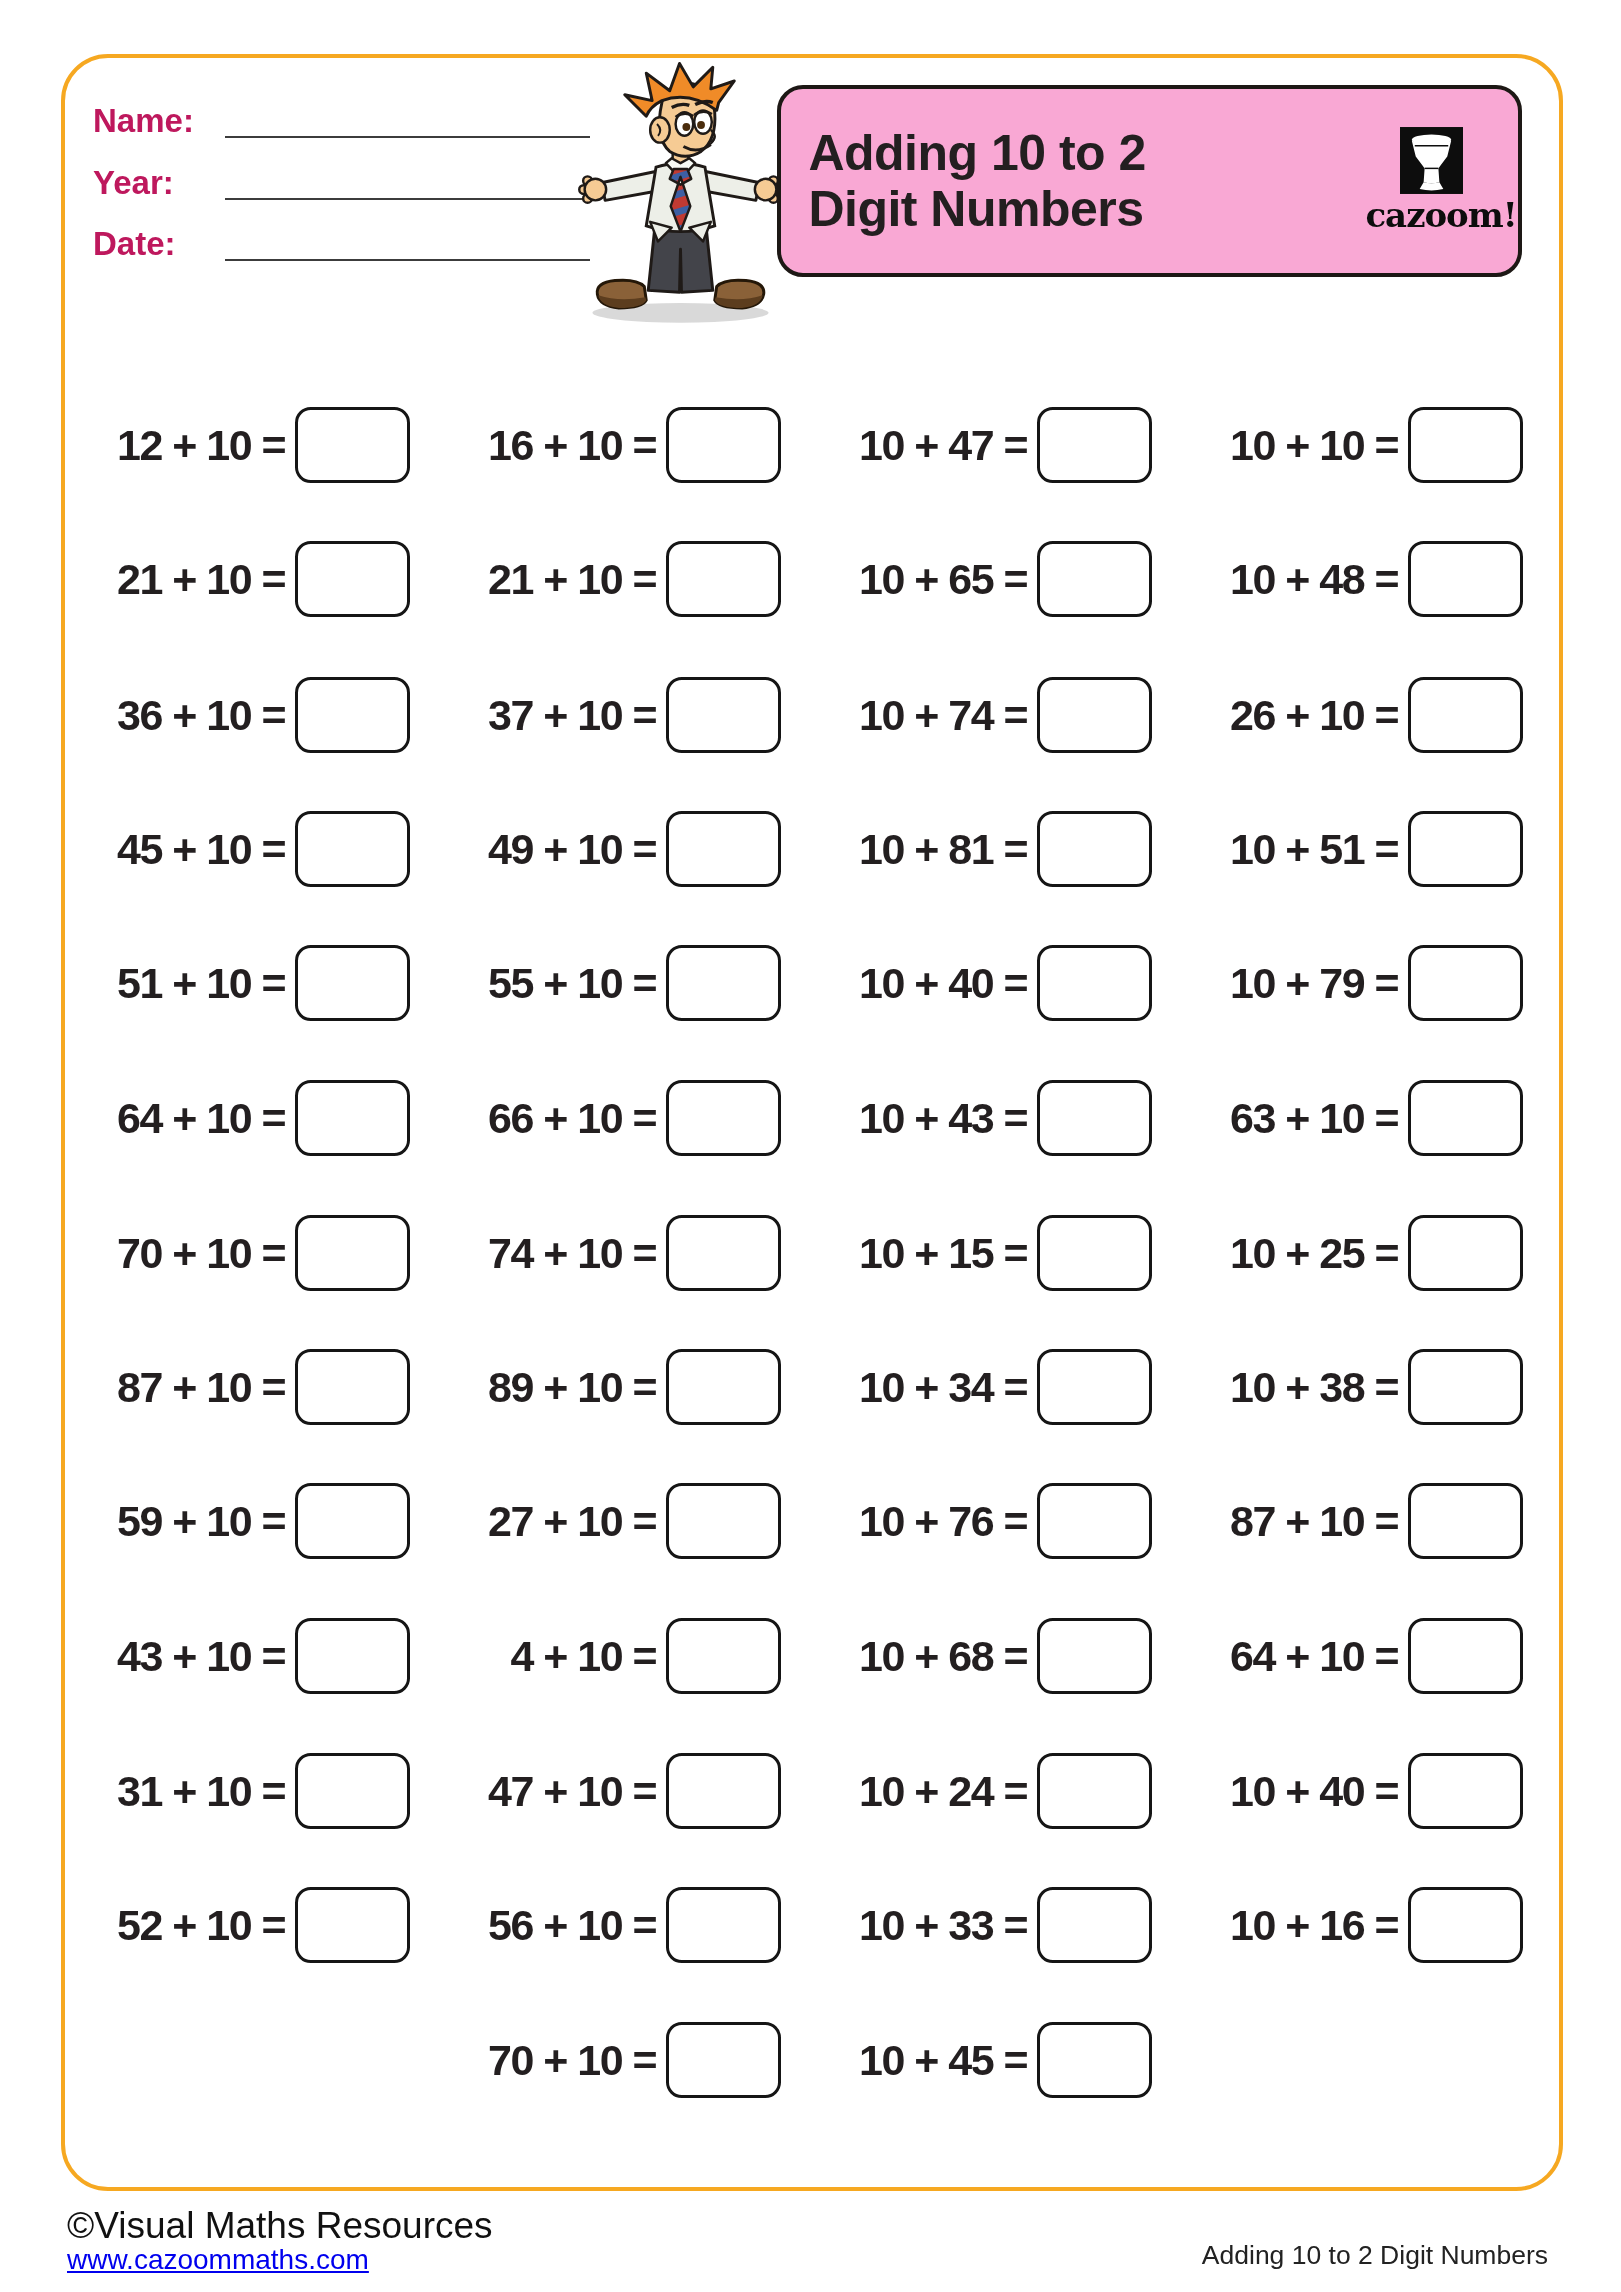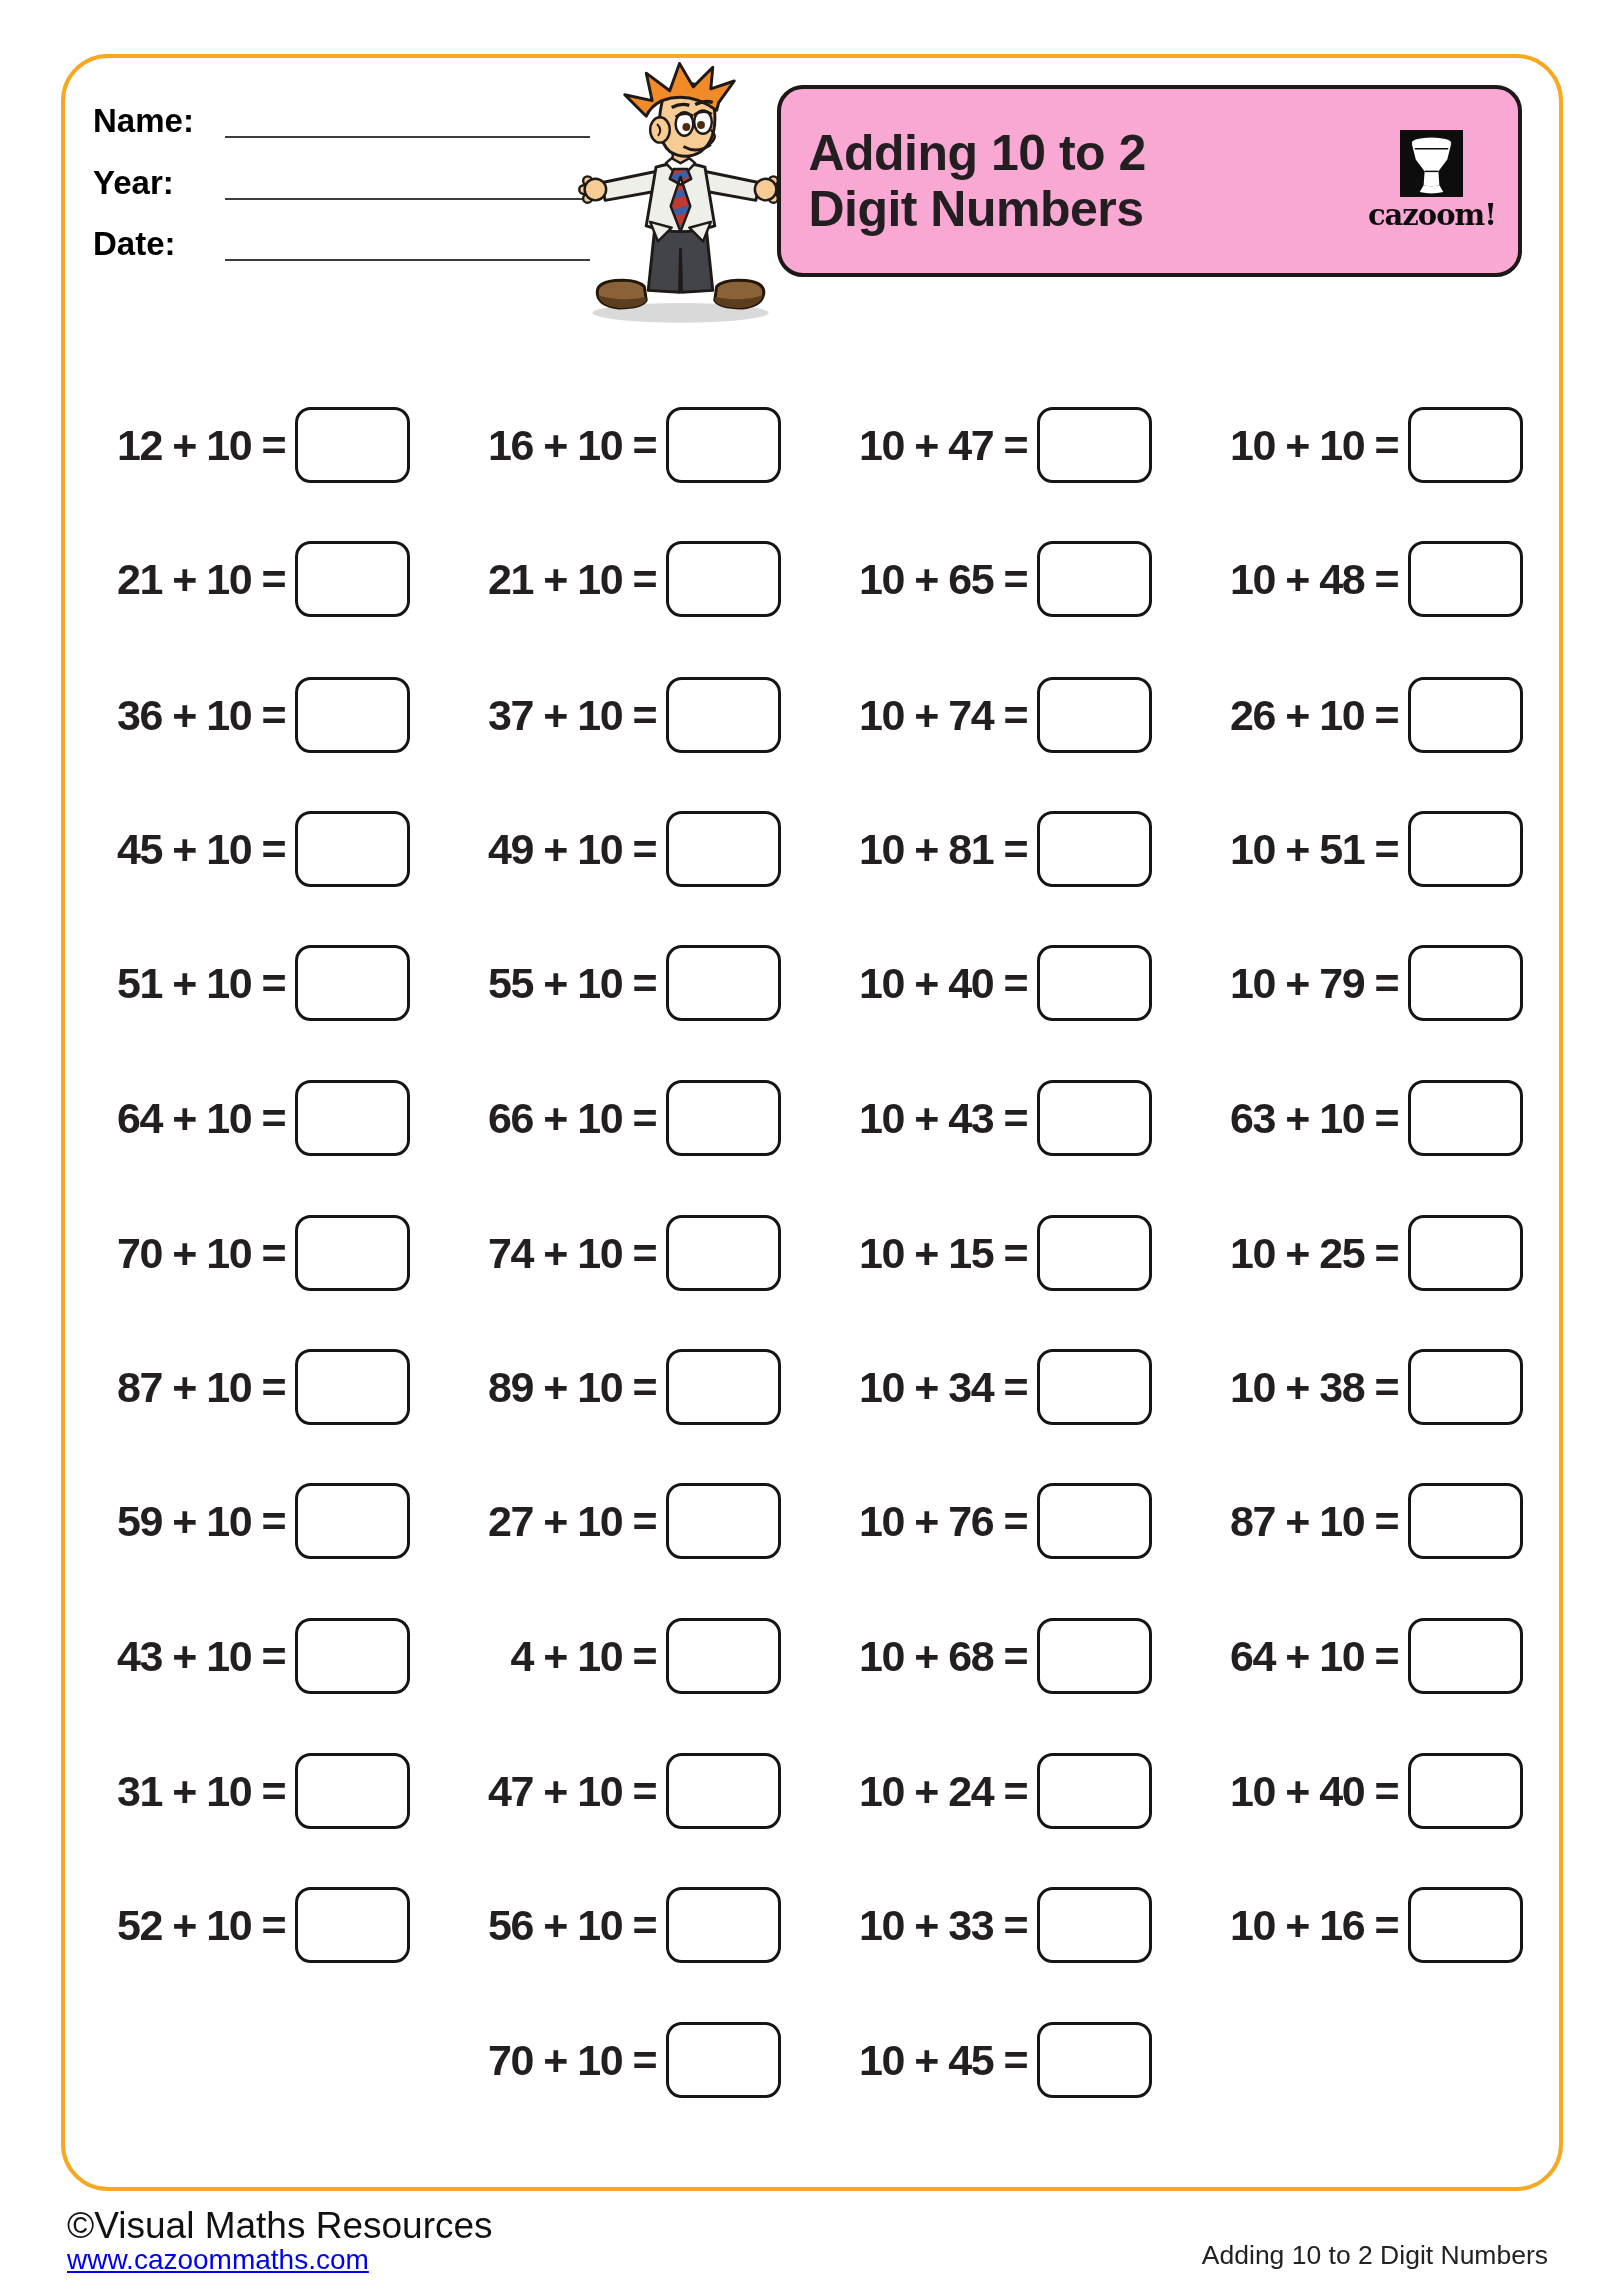--- a/index.html
+++ b/index.html
@@ -15,21 +15,21 @@
     position:absolute; left:61px; top:54px;
     width:1502px; height:2137px;
     box-sizing:border-box;
     border:4.9px solid #F6A821;
     border-radius:47px;
     background:#fff;
   }
   
   .hfield { position:absolute; left:93px; height:41px; width:502px; }
   .hfield .lbl {
-    font-weight:bold; font-size:33px; color:#000000;
+    font-weight:bold; font-size:33px; color:#be185d;
     display:inline-block; width:132px; line-height:41px;
   }
   .hfield .line {
     position:absolute; left:132px; bottom:2.9px;
     width:365px; height:0;
     border-bottom:2.5px solid #3c3c3c;
   }
   .hf-name { top:100px; }
   .hf-year { top:162px; }
   .hf-date { top:223px; }
@@ -51,21 +51,21 @@
     letter-spacing:-0.5px; color:#231F20; white-space:nowrap;
   }
   .logoblk {
     position:absolute; right:19.6px; top:50%;
     transform:translateY(-50%);
     width:133px; text-align:center;
   }
   .logosq { width:63px; height:67px; margin:0 auto; }
   .logotext {
     font-family:"DejaVu Serif", serif; font-weight:bold;
-    font-size:29px; letter-spacing:-1px; color:#0d0d0d; margin-top:1px;
+    font-size:34px; letter-spacing:-1px; color:#0d0d0d; margin-top:1px;
   }
 
   
   .grid { position:absolute; left:98px; top:407px; width:1424px; height:1705px; }
   .prow { position:absolute; left:0; width:100%; height:76px; display:flex; gap:59px; }
   .pcell { width:312px; flex:none; display:flex; align-items:center; justify-content:flex-end; }
   .eq {
     font-size:43px; font-weight:bold; letter-spacing:-1.5px;
     color:#231F20; padding-right:9.8px; white-space:nowrap;
   }

